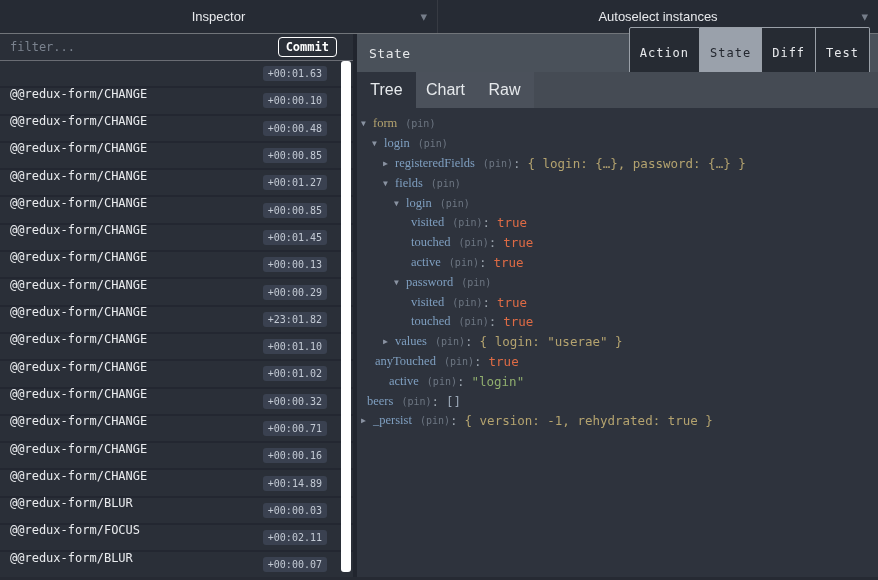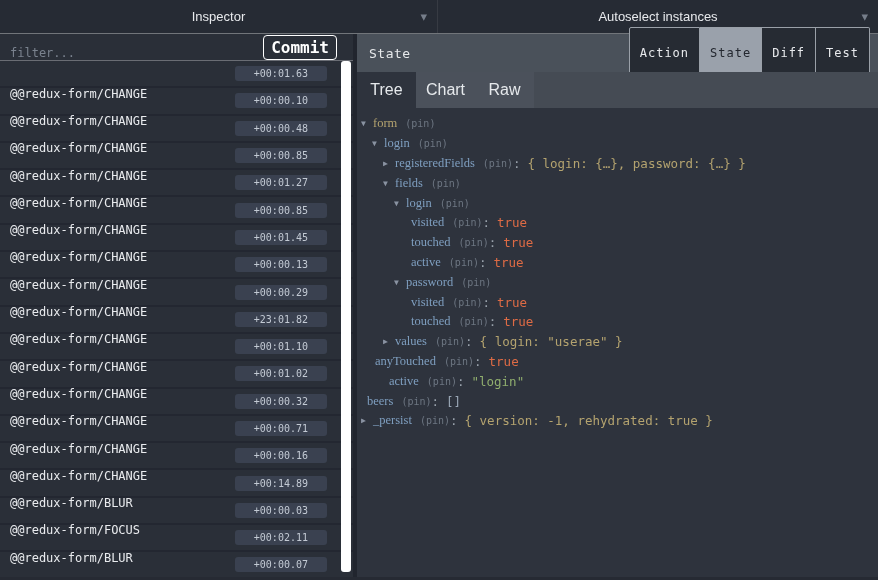--- a/index.html
+++ b/index.html
@@ -25,43 +25,43 @@
   .topbar-half.right { flex:1; }
   .chev { position:absolute; right:10px; top:50%; transform:translateY(-52%);
           color:#767e8a; font-size:13px; line-height:1; }
 
   
   .main { display:flex; height:546px; }
 
   
   .left-panel { width:353px; background:var(--left-bg, #2a2f38); display:flex; flex-direction:column; position:relative; }
   .filter-bar {
-    height:27px; flex:0 0 27px; display:flex; align-items:flex-end;
+    height:27px; flex:0 0 27px; display:flex; align-items:center;
     padding:0 16px 0 10px; border-bottom:1px solid rgba(255,255,255,0.30);
   }
   .filter-input {
     flex:1; background:transparent; border:none; outline:none;
     font-family:"DejaVu Sans Mono", monospace; font-size:12px; color:#cfd5dc;
   }
   .filter-input::placeholder { color:#7a828e; }
   .commit-btn {
     background:transparent; color:#ffffff; border:1px solid #ffffff; border-radius:4px;
-    font-family:"DejaVu Sans Mono", monospace; font-size:16px; font-weight:bold;
+    font-family:"DejaVu Sans Mono", monospace; font-size:12px; font-weight:bold;
     padding:2px 7px; cursor:pointer; margin-left:8px;
   }
   .action-list { flex:1; position:relative; overflow:hidden; }
   .action-row {
     height:27.3px; display:flex; align-items:center;
     padding:0 26px 0 10px; border-bottom:2px solid var(--row-separator, #232731);
     cursor:pointer;
   }
   .action-name { font-size:12px; color:#e9ebee; white-space:nowrap;margin-top:40px; }
   .action-chip {
     margin-left:auto; background:var(--timestamp-chip-bg, #3a4150); color:#c3cad4;
-    font-size:10px; padding:2px 19px; border-radius:3px; white-space:nowrap;
+    font-size:10px; padding:2px 5px; border-radius:3px; white-space:nowrap;
   }
   .lscrollbar {
     position:absolute; right:2px; top:0; bottom:8px; width:10px;
     background:#ffffff; border-radius:3px; cursor:grab; z-index:5;
   }
 
   
   .divider { width:4px; background:#21252e; }
 
   

